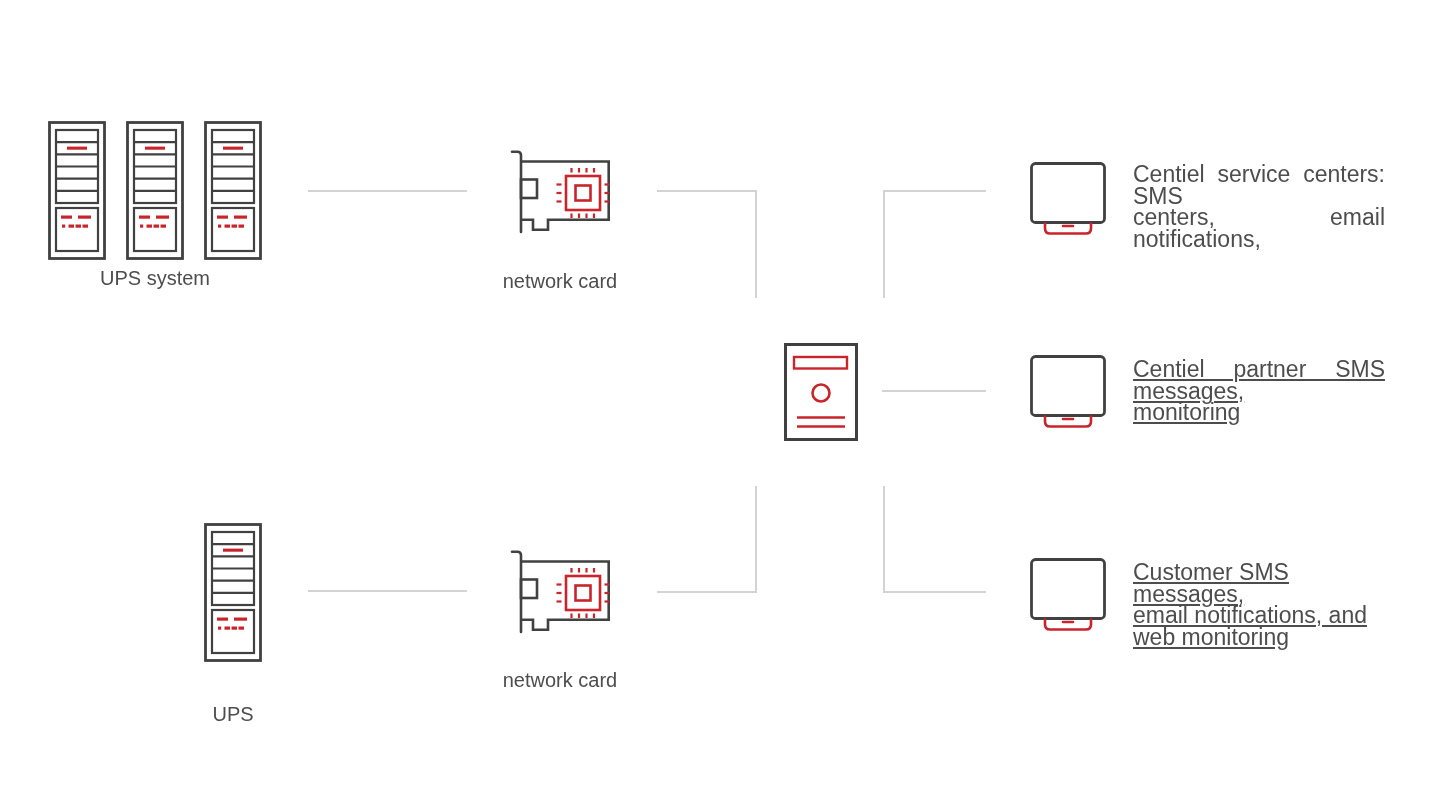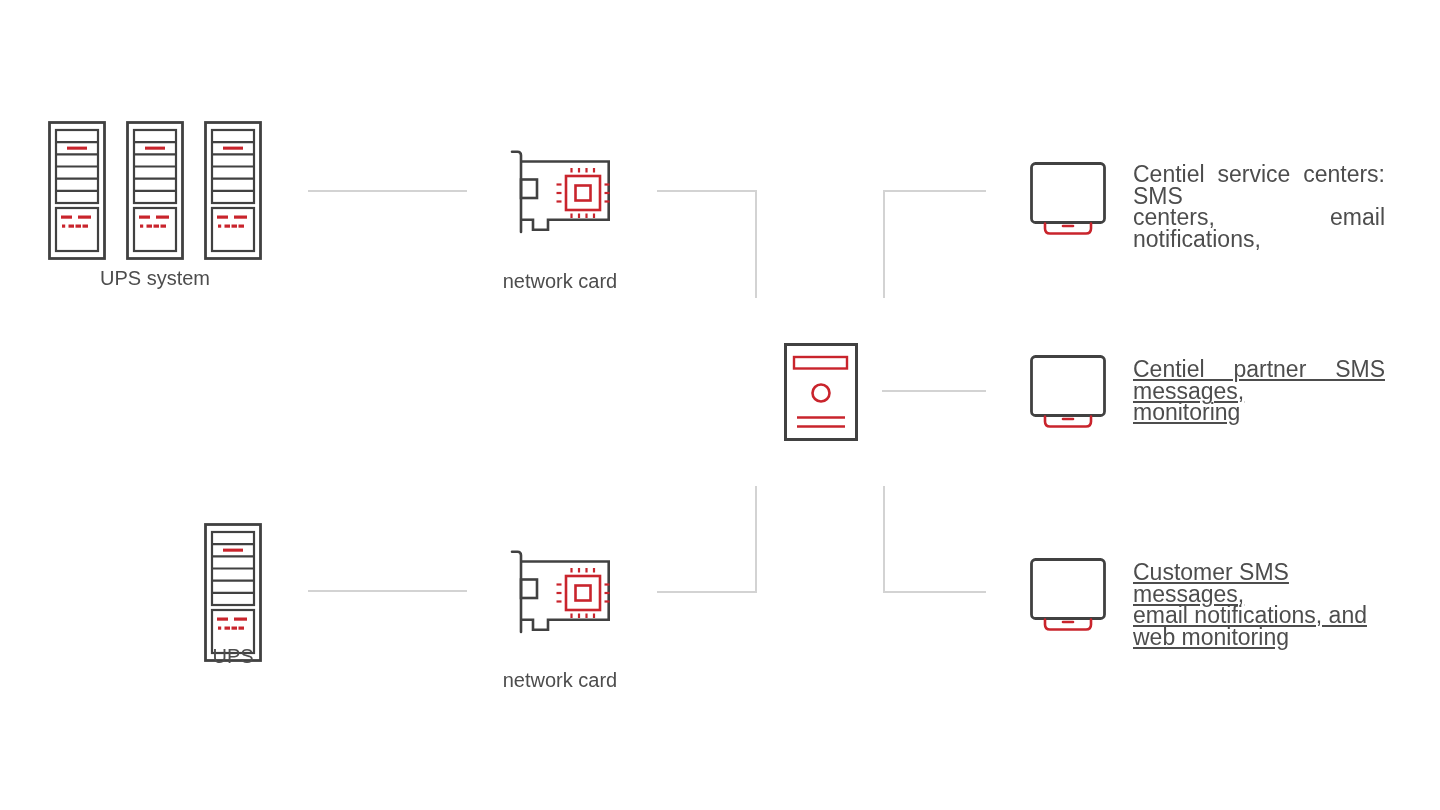--- a/index.html
+++ b/index.html
@@ -120,21 +120,21 @@
       <rect class="fr" x="19" y="25.6" width="20" height="3.1"></rect>
       <rect class="sd" x="8" y="87" width="42" height="43" stroke-width="2.2"></rect>
       <rect class="fr" x="13" y="94.5" width="11" height="3.2"></rect>
       <rect class="fr" x="30" y="94.5" width="13" height="3.2"></rect>
       <rect class="fr" x="14" y="103.5" width="3.2" height="3.2"></rect>
       <rect class="fr" x="20.5" y="103.5" width="5.5" height="3.2"></rect>
       <rect class="fr" x="27.5" y="103.5" width="5.5" height="3.2"></rect>
       <rect class="fr" x="34.5" y="103.5" width="5.5" height="3.2"></rect>
     </svg>
   </div>
-  <div class="node-label" style="left:183px;top:646px;width:100px;text-align:center;">UPS</div>
+  <div class="node-label" style="left:183px;top:704px;width:100px;text-align:center;">UPS</div>
 
   <div class="abs" style="left:508px;top:148px;">
     <svg width="104" height="86" viewBox="0 0 104 86">
       <path class="sd" d="M 4,3.8 H 9.5 Q 13,3.8 13,7.3 V 84" stroke-width="2.6" stroke-linecap="round"></path>
       <path class="sd" d="M 13,13.5 H 100.7 V 71.7 H 40 V 81.7 H 25 V 71.7 H 13" stroke-width="2.6"></path>
       <rect class="sd" x="13" y="31.5" width="16" height="18.5" stroke-width="2.6"></rect>
       <rect class="sr" x="58" y="28" width="34" height="34" stroke-width="2.6"></rect>
       <rect class="sr" x="67.5" y="37.5" width="15" height="15" stroke-width="2.6"></rect>
       <line class="sr" x1="63.5" y1="20" x2="63.5" y2="24.5" stroke-width="2.2"></line>
       <line class="sr" x1="71" y1="20" x2="71" y2="24.5" stroke-width="2.2"></line>

